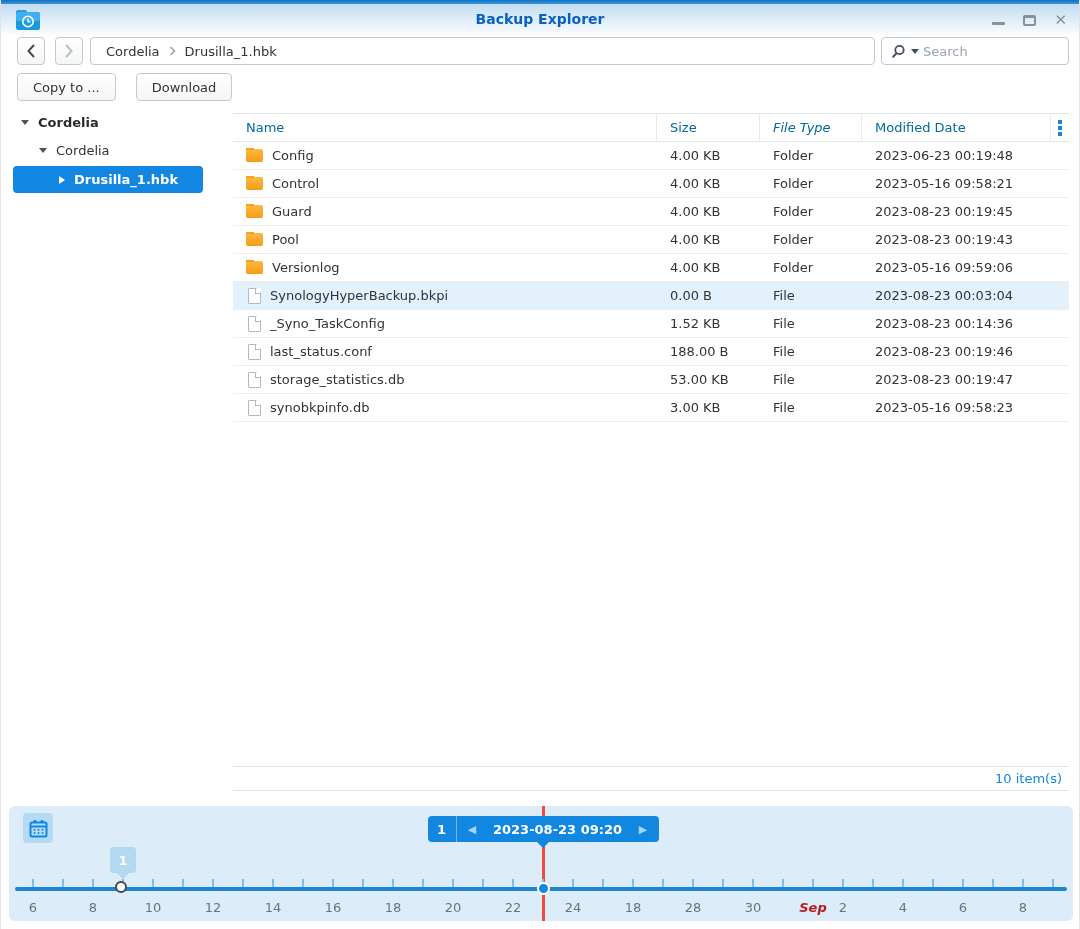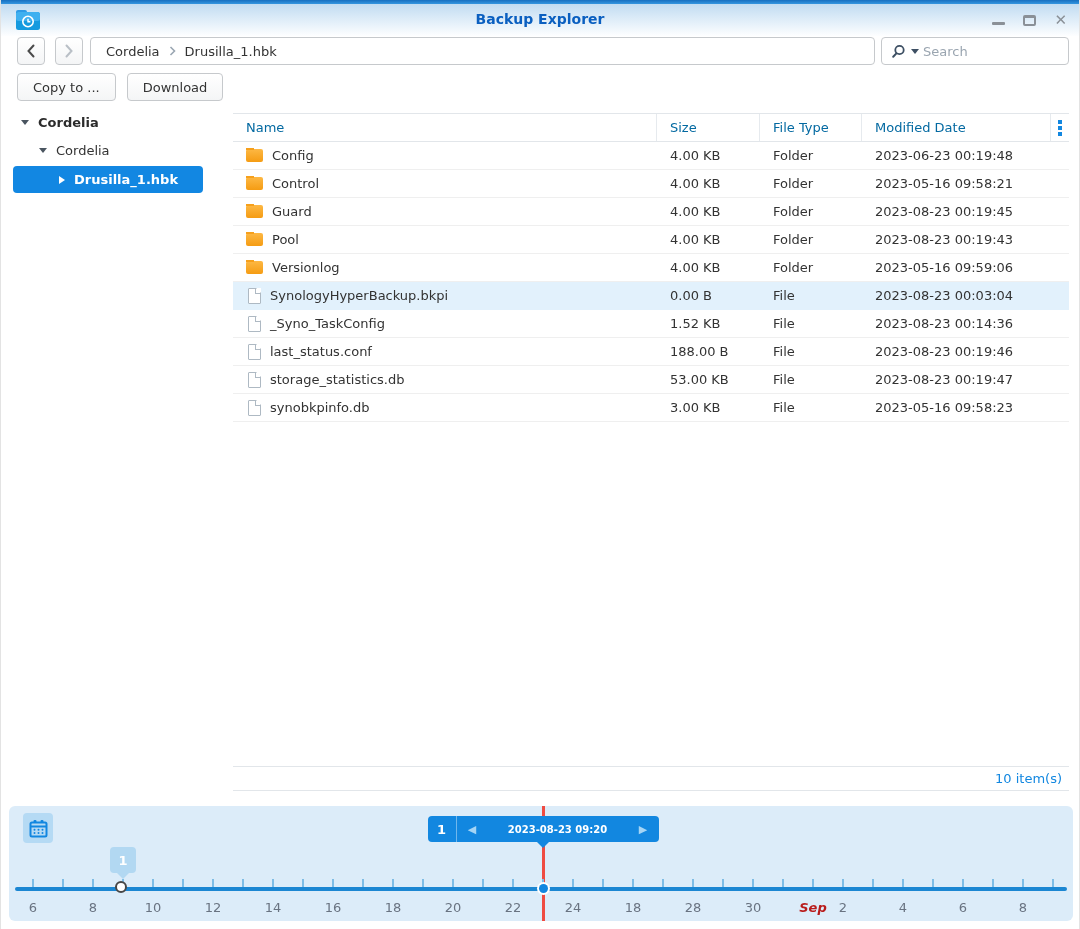--- a/index.html
+++ b/index.html
@@ -28,41 +28,41 @@
   .breadcrumb { position:absolute; left:73px; top:0; width:785px; height:28px; border:1px solid #c6c9cc; border-radius:4px;
     background:#fff; display:flex; align-items:center; padding-left:15px; gap:9px; }
   .crumb { color:#333; }
   .search-box { position:absolute; left:864px; top:0; width:188px; height:28px; border:1px solid #c6c9cc; border-radius:4px;
     background:#fff; display:flex; align-items:center; padding-left:9px; gap:4px; }
   .search-box input { border:none; outline:none; width:120px; font:inherit; color:#404040; background:transparent; }
   .search-box input::placeholder { color:#9aa5b0; }
   .search-caret { width:0; height:0; border-left:4px solid transparent; border-right:4px solid transparent; border-top:5px solid #3d4f63; margin-left:1px; }
 
   
-  .toolbar { position:absolute; left:16px; top:73px; height:28px; display:flex; gap:11px; }
+  .toolbar { position:absolute; left:16px; top:73px; height:28px; display:flex; gap:20px; }
   .tbtn { height:28px; padding:0 15px; border:1px solid #c6c9cc; border-radius:4px;
     background:linear-gradient(#fff,#f4f5f6); color:#333; font-size:13px; display:flex; align-items:center; }
 
   
   .sidebar { position:absolute; left:0; top:108px; width:232px; bottom:140px; background:#fff; }
   .tree-item { position:absolute; display:flex; align-items:center; height:26px; cursor:default; }
   .caret-down { width:0; height:0; border-left:4px solid transparent; border-right:4px solid transparent; border-top:5px solid #4a5560; margin-right:9px; }
   .caret-right-w { width:0; height:0; border-top:4px solid transparent; border-bottom:4px solid transparent; border-left:6px solid #fff; margin-right:9px; }
   .tree-root { left:20px; top:1px; font-weight:bold; color:#2b2b2b; }
   .tree-child { left:38px; top:29px; color:#333; }
   .tree-selected { left:12px; top:58px; width:190px; height:27px; background:#1287e2; border-radius:4px; color:#fff; font-weight:bold; padding-left:46px; }
 
   
   .table-area { position:absolute; left:232px; top:113px; width:836px; }
   .thead { display:flex; height:29px; border-top:1px solid #e2e6ea; border-bottom:1px solid #e2e6ea; align-items:center; color:#0369a1; }
   .th { padding-left:13px; height:100%; display:flex; align-items:center; border-right:1px solid #e6eaee; }
   .th:last-child { border-right:none; }
   .col-name { width:424px; }
   .col-size { width:103px; }
-  .col-type { width:102px; }
+  .col-type { width:102px;font-style:italic; }
   .col-mod  { width:189px; }
   .col-opt  { width:18px; justify-content:center; padding-left:0; }
   .opt-dots { display:flex; flex-direction:column; gap:2px; }
   .opt-dots i { width:4px; height:4px; background:#1287e0; display:block; }
   .trow { display:flex; height:28px; align-items:center; border-bottom:1px solid #efefef; }
   .trow.hl { background:#e2f1fc; border-bottom:1px solid #e2f1fc; }
   .td { padding-left:13px; overflow:hidden; white-space:nowrap; }
   .c-name { width:424px; display:flex; align-items:center; gap:9px; }
   .c-size { width:103px; }
   .c-type { width:102px; }
@@ -87,21 +87,21 @@
   .axis-label.sep { color:#b91c1c; font-weight:bold;font-style:italic; }
   .bubble { position:absolute; width:26px; height:26px; background:#b2d8f2; border-radius:4px; color:#fff; font-weight:bold;
     display:flex; align-items:center; justify-content:center; top:41px; }
   .bubble::after { content:""; position:absolute; bottom:-6px; left:7px; border-left:6px solid transparent; border-right:6px solid transparent; border-top:6px solid #b2d8f2; }
   .ring-marker { position:absolute; width:12px; height:12px; background:#fff; border:2.5px solid #474747; border-radius:50%; top:75px; }
   .dot-marker { position:absolute; width:9px; height:9px; background:#1287e0; border-radius:50%; top:78px; box-shadow:0 0 0 2px #fff; }
   .pill { position:absolute; top:10px; height:26px; width:231px; background:#1287e0; border-radius:4px; display:flex; align-items:center; color:#fff; }
   .pill::after { content:""; position:absolute; bottom:-6px; left:109px; border-left:6px solid transparent; border-right:6px solid transparent; border-top:6px solid #1287e0; }
   .pill-count { width:29px; text-align:center; font-weight:bold; border-right:1px solid rgba(255,255,255,.4); align-self:stretch; display:flex; align-items:center; justify-content:center; }
   .pill-arrow { width:31px; text-align:center; color:#a5d5f5; font-size:11px; }
-  .pill-date { flex:1; text-align:center; font-weight:bold; font-size:10px; }
+  .pill-date { flex:1; text-align:center; font-weight:bold; font-size:13px; }
 </style>
 </head>
 <body>
 
 <div class="window">
 
   <div class="titlebar">
     <div class="topstrip"></div>
     <div class="app-icon">
       <svg width="26" height="25" viewBox="0 0 26 25">

